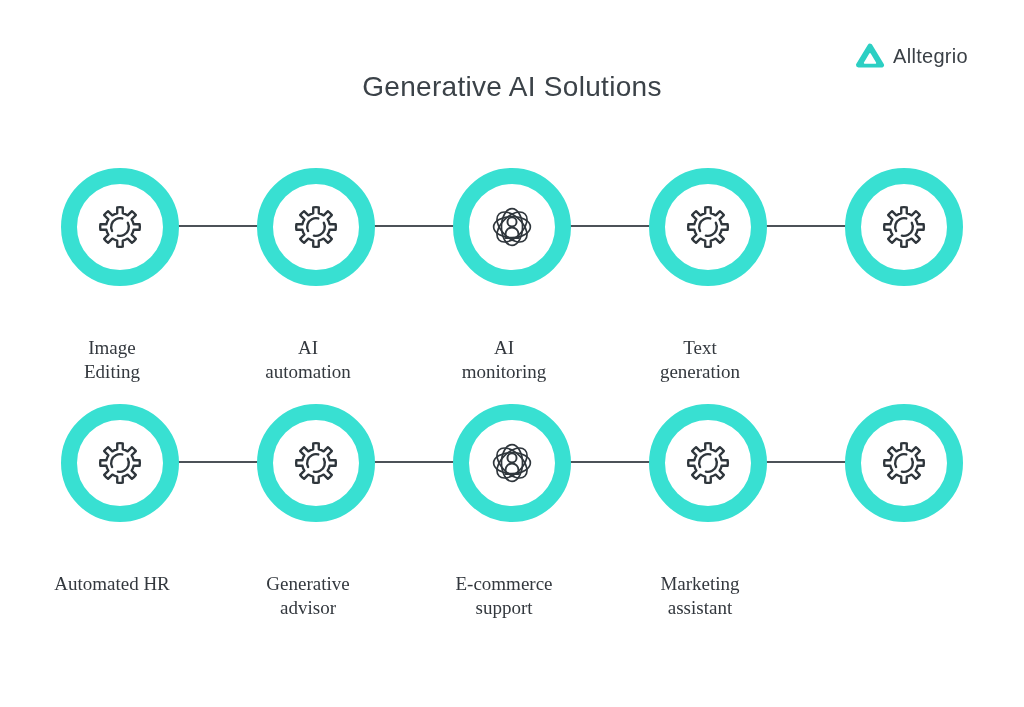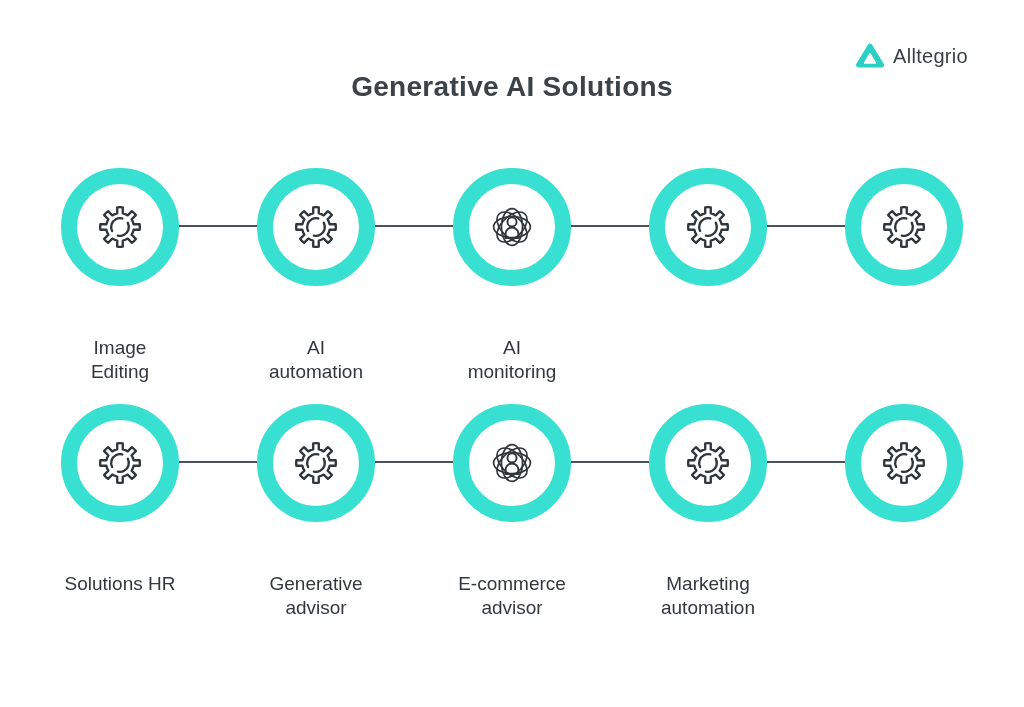--- a/index.html
+++ b/index.html
@@ -14,21 +14,21 @@
     position:absolute;top:42px;right:56px;
     display:flex;align-items:center;gap:8px;
   }
   .logo-text{
     font-size:20px;color:#3a4046;font-weight:500;letter-spacing:.3px;
   }
 
   .title{
     position:absolute;top:70px;left:0;width:100%;
     text-align:center;font-size:28px;line-height:34px;
-    color:#3b4248;font-weight:700;letter-spacing:.3px;
+    color:#3b4248;font-weight:400;letter-spacing:.3px;
   }
 
   .node-row{
     position:absolute;left:22px;width:980px;
     display:grid;grid-template-columns:repeat(5,196px);
   }
   #row1{top:168px;}
   #row2{top:404px;}
   .connector{
     position:absolute;top:57px;left:98px;right:98px;height:2.4px;
@@ -37,23 +37,24 @@
   .circle{
     position:relative;
     width:118px;height:118px;box-sizing:border-box;
     border:16px solid #38e0d2;border-radius:50%;
     background:#ffffff;margin:0 auto;
     display:flex;align-items:center;justify-content:center;
   }
   .icon{display:flex;align-items:center;justify-content:center;}
 
   .label-row{
-    position:absolute;left:22px;width:980px;
+    position:absolute;left:14px;width:980px;
     display:grid;grid-template-columns:repeat(5,196px);
     align-items:start;
+    font-family:Liberation Serif, serif;
   }
   #labels1{top:336px;}
   #labels2{top:572px;}
   .label{
     text-align:center;font-size:19px;line-height:23.5px;
     color:#33383e;white-space:pre-line;
   }
 </style>
 </head>
 <body>
@@ -132,20 +133,22 @@
     </div>
   </div>
 
   <div class="label-row" id="labels1">
     <div class="label">Image
 Editing</div>
     <div class="label">AI
 automation</div>
     <div class="label">AI
 monitoring</div>
+    <div class="label">Text
+generation</div>
   </div>
 
   <div class="node-row" id="row2">
     <div class="connector"></div>
     <div class="cell">
       <div class="circle">
         <span class="icon">
             <svg viewBox="0 0 64 64" width="54" height="54" aria-hidden="true">
               <path d="M 48.17 28.71 L 55.27 28.73 A 23.5 23.5 0 0 1 55.27 35.27 L 48.17 35.29 A 16.5 16.5 0 0 1 45.76 41.11 L 50.77 46.14 A 23.5 23.5 0 0 1 46.14 50.77 L 41.11 45.76 A 16.5 16.5 0 0 1 35.29 48.17 L 35.27 55.27 A 23.5 23.5 0 0 1 28.73 55.27 L 28.71 48.17 A 16.5 16.5 0 0 1 22.89 45.76 L 17.86 50.77 A 23.5 23.5 0 0 1 13.23 46.14 L 18.24 41.11 A 16.5 16.5 0 0 1 15.83 35.29 L 8.73 35.27 A 23.5 23.5 0 0 1 8.73 28.73 L 15.83 28.71 A 16.5 16.5 0 0 1 18.24 22.89 L 13.23 17.86 A 23.5 23.5 0 0 1 17.86 13.23 L 22.89 18.24 A 16.5 16.5 0 0 1 28.71 15.83 L 28.73 8.73 A 23.5 23.5 0 0 1 35.27 8.73 L 35.29 15.83 A 16.5 16.5 0 0 1 41.11 18.24 L 46.14 13.23 A 23.5 23.5 0 0 1 50.77 17.86 L 45.76 22.89 A 16.5 16.5 0 0 1 48.17 28.71 Z" fill="none" stroke="#2f363c" stroke-width="2.8" stroke-linejoin="round"></path>
               <circle cx="32" cy="32" r="10.5" fill="none" stroke="#2f363c" stroke-width="2.8" stroke-linecap="round" stroke-dasharray="24 9" transform="rotate(-28 32 32)"></circle>
@@ -195,22 +198,22 @@
             <svg viewBox="0 0 64 64" width="54" height="54" aria-hidden="true">
               <path d="M 48.17 28.71 L 55.27 28.73 A 23.5 23.5 0 0 1 55.27 35.27 L 48.17 35.29 A 16.5 16.5 0 0 1 45.76 41.11 L 50.77 46.14 A 23.5 23.5 0 0 1 46.14 50.77 L 41.11 45.76 A 16.5 16.5 0 0 1 35.29 48.17 L 35.27 55.27 A 23.5 23.5 0 0 1 28.73 55.27 L 28.71 48.17 A 16.5 16.5 0 0 1 22.89 45.76 L 17.86 50.77 A 23.5 23.5 0 0 1 13.23 46.14 L 18.24 41.11 A 16.5 16.5 0 0 1 15.83 35.29 L 8.73 35.27 A 23.5 23.5 0 0 1 8.73 28.73 L 15.83 28.71 A 16.5 16.5 0 0 1 18.24 22.89 L 13.23 17.86 A 23.5 23.5 0 0 1 17.86 13.23 L 22.89 18.24 A 16.5 16.5 0 0 1 28.71 15.83 L 28.73 8.73 A 23.5 23.5 0 0 1 35.27 8.73 L 35.29 15.83 A 16.5 16.5 0 0 1 41.11 18.24 L 46.14 13.23 A 23.5 23.5 0 0 1 50.77 17.86 L 45.76 22.89 A 16.5 16.5 0 0 1 48.17 28.71 Z" fill="none" stroke="#2f363c" stroke-width="2.8" stroke-linejoin="round"></path>
               <circle cx="32" cy="32" r="10.5" fill="none" stroke="#2f363c" stroke-width="2.8" stroke-linecap="round" stroke-dasharray="24 9" transform="rotate(-28 32 32)"></circle>
             </svg>
           </span>
       </div>
     </div>
   </div>
 
   <div class="label-row" id="labels2">
-    <div class="label">Solutions HR</div>
+    <div class="label">Automated HR</div>
     <div class="label">Generative
 advisor</div>
     <div class="label">E-commerce
-advisor</div>
+support</div>
     <div class="label">Marketing
-automation</div>
+assistant</div>
   </div>
 
 </div>
 
 </body></html>

